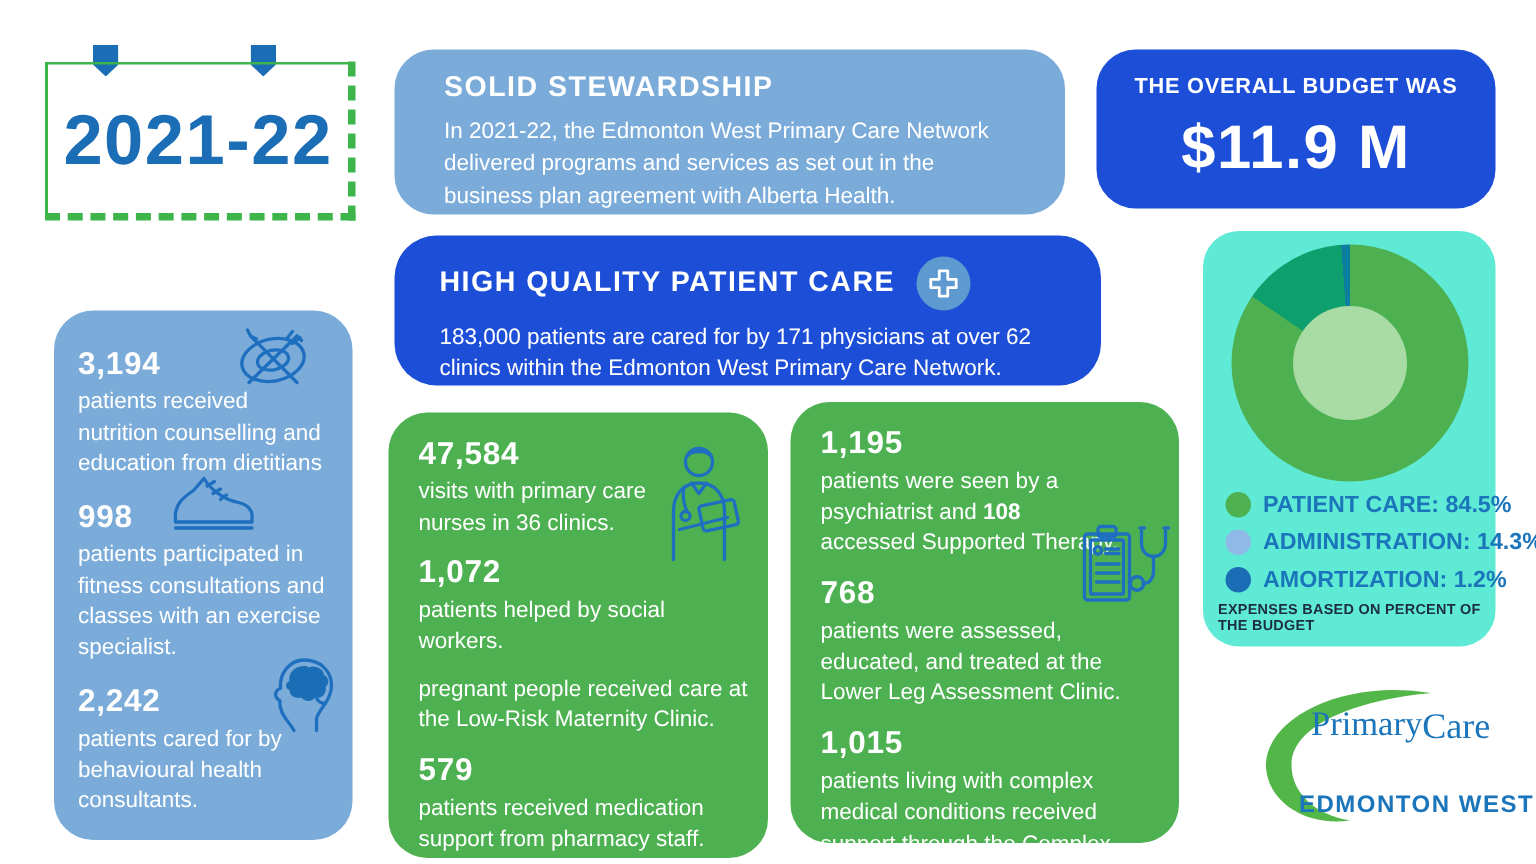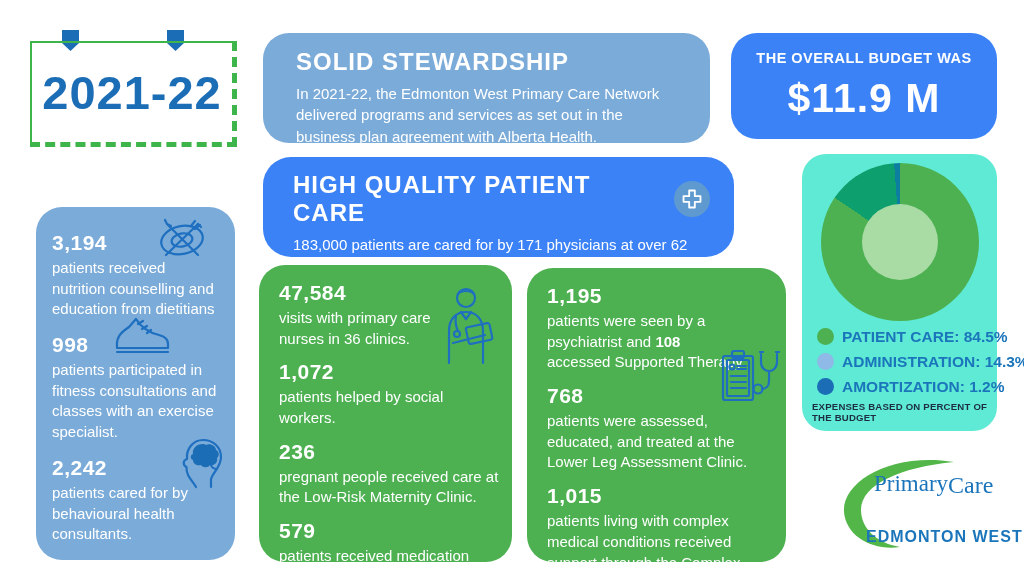--- a/index.html
+++ b/index.html
@@ -15,39 +15,39 @@
             border-top:2px solid #3DB54A;border-left:2px solid #3DB54A;
             border-right:5px dashed #3DB54A;border-bottom:5px dashed #3DB54A;
             display:flex;align-items:center;justify-content:center;}
   .year{font-size:47px;font-weight:700;color:#1B6DB5;letter-spacing:1px;}
   .subtitle{position:absolute;left:26px;top:152px;width:240px;
             font-size:21px;font-weight:700;color:#1B6DB5;letter-spacing:1.5px;}
 
   
   .panel{position:absolute;border-radius:26px;color:#ffffff;box-sizing:border-box;}
   .lightblue{background:#7BABD8;}
-  .darkblue{background:#3b82f6;}
+  .darkblue{background:#1d4ed8;}
   .green{background:#4DB151;}
   .lightgreen{background:#5eead4;}
 
-  .panel h2{margin:0;font-size:24px;font-weight:700;letter-spacing:1px;color:#fff;}
+  .panel h2{margin:0;font-size:19px;font-weight:700;letter-spacing:1px;color:#fff;}
   .panel p.body{margin:7px 16px 0 0;font-size:15px;line-height:1.42;color:#fff;}
 
   .stewardship{left:263px;top:33px;width:447px;height:110px;padding:15px 26px 0 33px;}
   .budget{left:731px;top:33px;width:266px;height:106px;text-align:center;padding-top:17px;}
   .budget .label{font-size:14.5px;font-weight:700;letter-spacing:0.5px;}
   .budget .amount{font-size:41px;font-weight:700;margin-top:9px;letter-spacing:1px;}
   .hq{left:263px;top:157px;width:471px;height:100px;padding:14px 24px 0 30px;border-radius:28px;}
   .hq-titlerow{display:flex;align-items:center;gap:14px;}
   .plus-circle{width:36px;height:36px;border-radius:50%;background:#5E9AD0;
                display:flex;align-items:center;justify-content:center;flex:0 0 auto;}
 
   
   .left-stats{left:36px;top:207px;width:199px;height:353px;padding:24px 14px 0 16px;}
-  .mid-stats{left:259px;top:265px;width:253px;height:297px;padding:16px 12px 0 20px;}
+  .mid-stats{left:259px;top:275px;width:253px;height:297px;padding:16px 12px 0 20px;}
   .right-stats{left:527px;top:268px;width:259px;height:294px;padding:16px 12px 0 20px;}
   .stat-value{font-size:21px;font-weight:700;letter-spacing:0.5px;}
   .stat-text{margin:3px 0 11px 0;font-size:15px;line-height:1.38;}
   .left-stats .stat-text{margin-bottom:13px;}
   .icon{position:absolute;}
 
   
   .chart-panel{left:802px;top:154px;width:195px;height:277px;border-radius:24px;}
   .donut{position:absolute;left:19px;top:9px;width:158px;height:158px;border-radius:50%;}
   .donut::after{content:"";position:absolute;left:50%;top:50%;width:76px;height:76px;
@@ -141,21 +141,20 @@
   <section class="panel green mid-stats">
     <div>
       <div class="stat-value">47,584</div>
       <p class="stat-text" style="max-width:175px;">visits with primary care nurses in 36 clinics.</p>
     </div>
     <div>
       <div class="stat-value">1,072</div>
       <p class="stat-text">patients helped by social workers.</p>
     </div>
     <div>
-      <div class="stat-value">236</div>
       <p class="stat-text">pregnant people received care at the Low-Risk Maternity Clinic.</p>
     </div>
     <div>
       <div class="stat-value">579</div>
       <p class="stat-text">patients received medication support from pharmacy staff.</p>
     </div>
     <svg class="line-icon icon" style="left:180px;top:20px;" width="58" height="80" viewBox="0 0 58 80">
       <circle cx="27" cy="13" r="9"></circle>
       <path d="M19 9 C22 5 32 5 35 9"></path>
       <path d="M10 78 L10 46 C10 34 17 27 27 27 C37 27 44 34 44 46 L44 78"></path>

